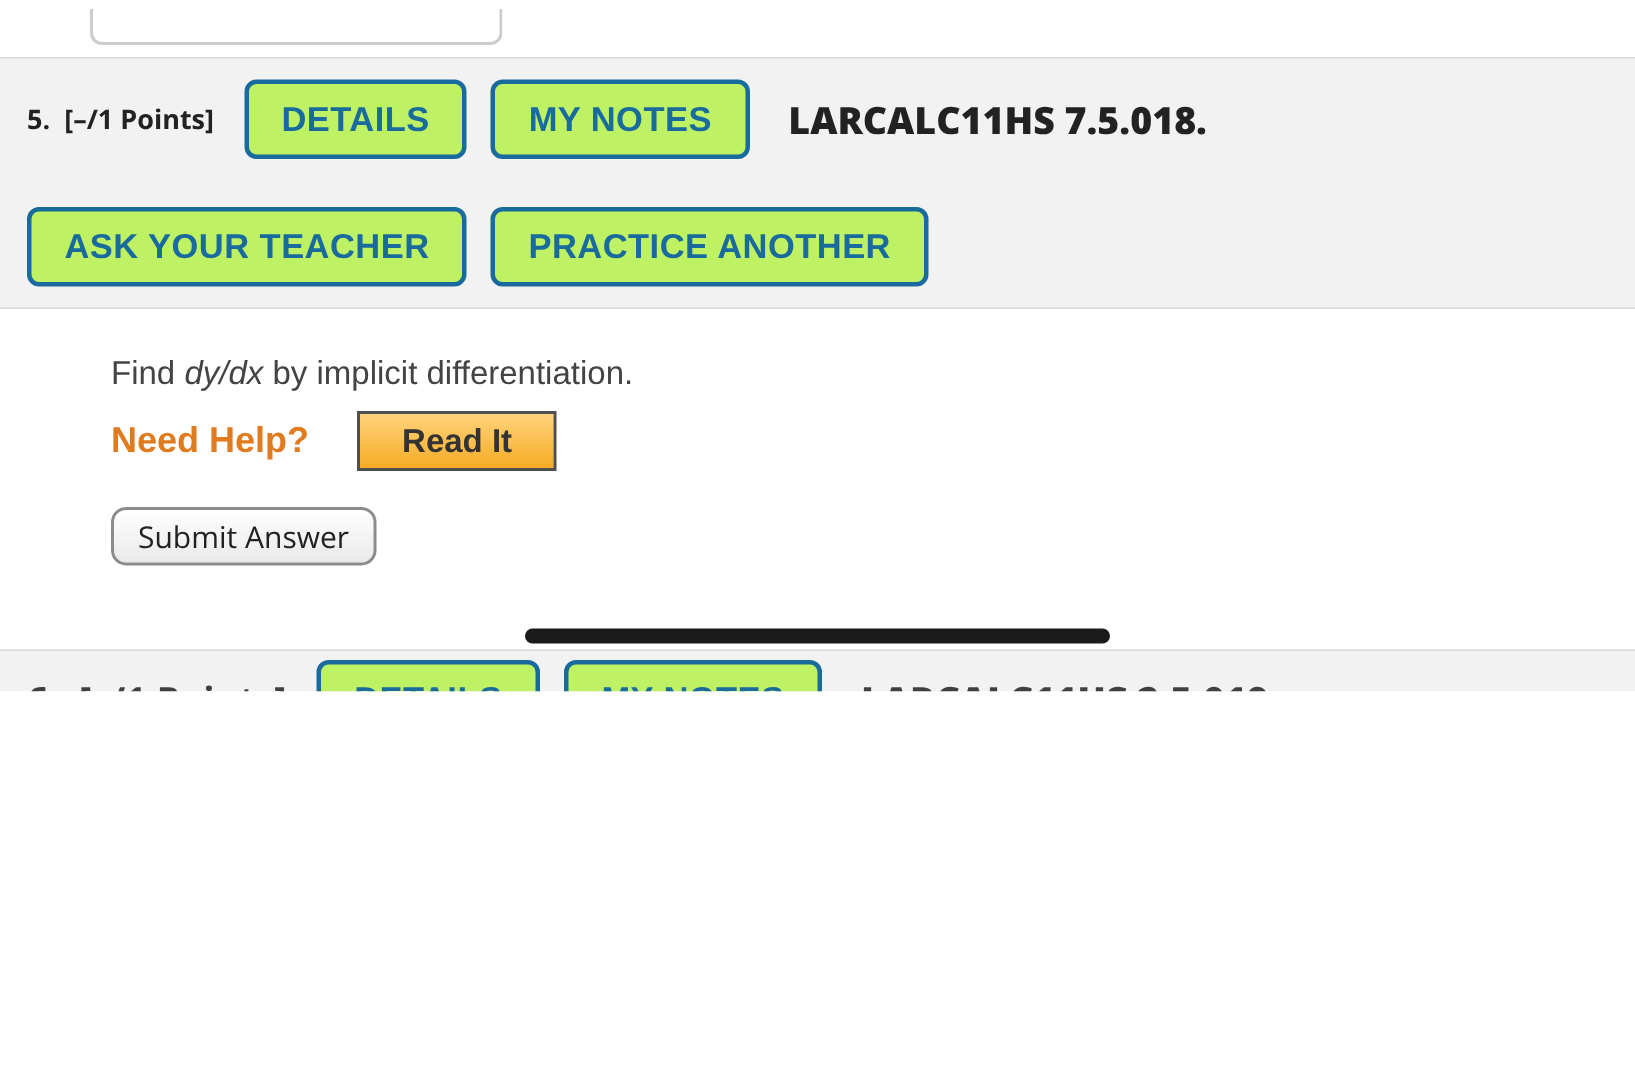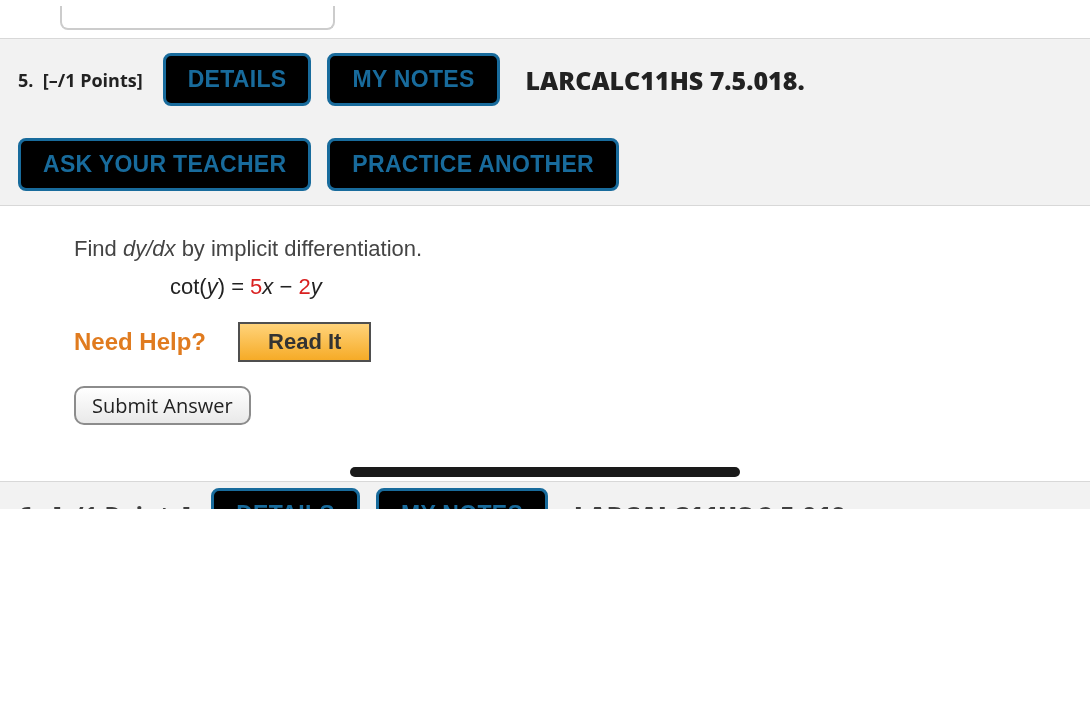--- a/index.html
+++ b/index.html
@@ -37,21 +37,21 @@
     color: #222;
     margin-right: 4px;
     white-space: nowrap;
   }
   .hdr-btn {
     display: inline-flex;
     align-items: center;
     justify-content: center;
     border: 3px solid #186b9c;
     border-radius: 8px;
-    background: #000000;
+    background: #bef264;
     color: #186b9c;
     font-weight: 600;
     font-size: 23px;
     padding: 10px 22px;
     cursor: pointer;
     letter-spacing: .3px;
   }
   .q-ref {
     font-weight: 800;
     font-size: 25px;
@@ -169,23 +169,20 @@
   <span class="q-ref">LARCALC11HS 7.5.018.</span>
   <div class="break"></div>
   <button class="hdr-btn">ASK YOUR TEACHER</button>
   <button class="hdr-btn">PRACTICE ANOTHER</button>
 </div>
 
 <div class="question-body">
   <div class="prompt">
     <span>Find </span><span class="dydx">dy/dx</span><span> by implicit differentiation.</span>
   </div>
-  <div class="equation">
-    <span>cot(</span><span class="var">y</span><span>) = </span><span class="coef">5</span><span class="var">x</span><span> − </span><span class="coef">2</span><span class="var">y</span>
-  </div>
   <div class="need-help-row">
     <span class="need-help-label">Need Help?</span>
     <button class="read-it-btn">Read It</button>
   </div>
   <div class="submit-row">
     <button class="submit-btn">Submit Answer</button>
   </div>
 </div>
 
 <div class="scroll-hint"></div>

